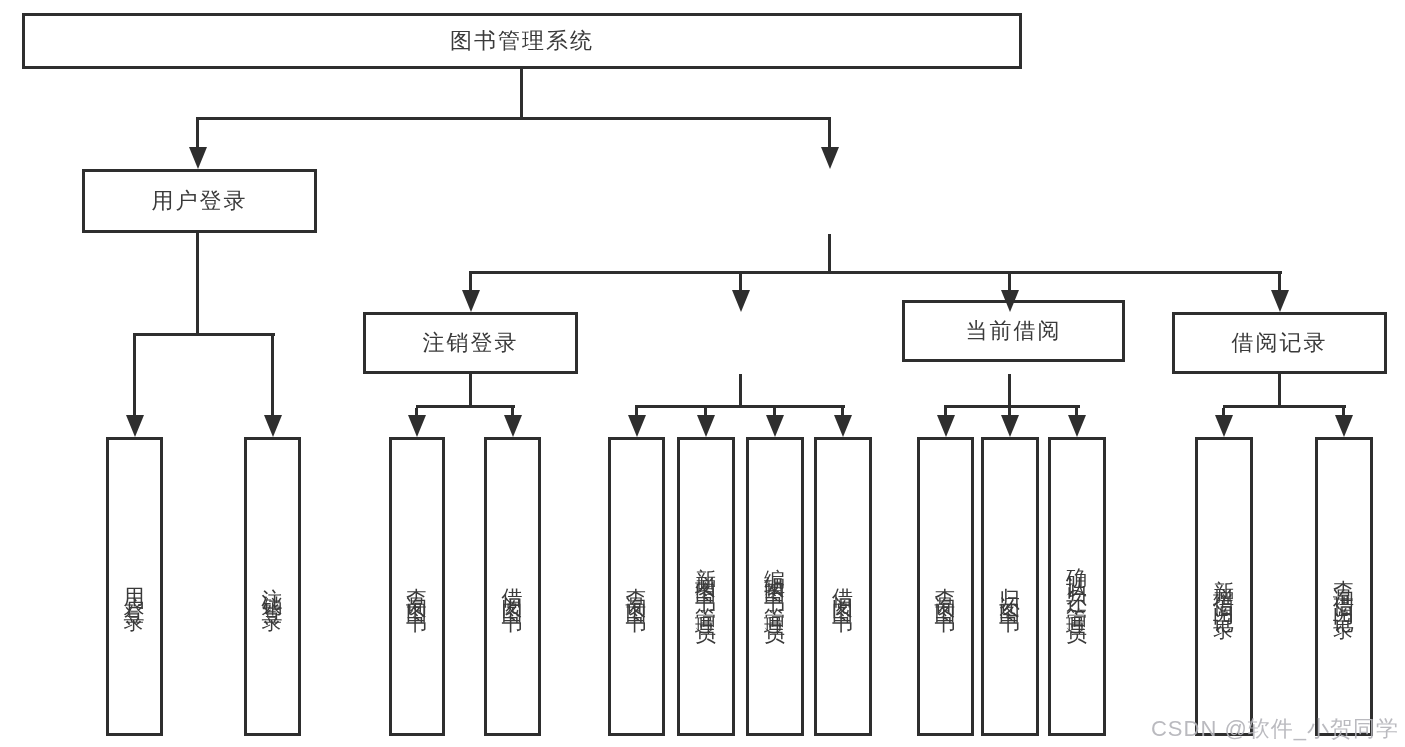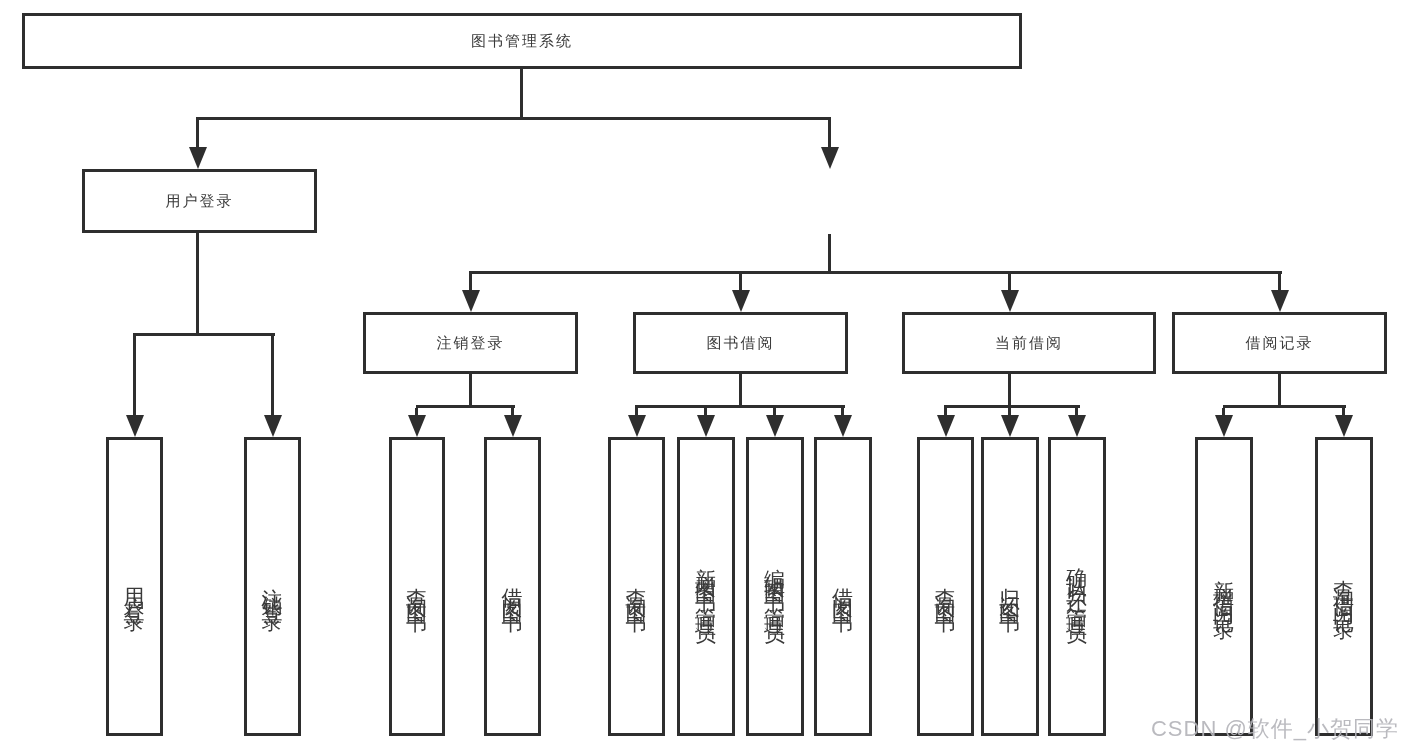--- a/index.html
+++ b/index.html
@@ -5,21 +5,21 @@
   html,body{margin:0;padding:0;background:#fff;}
   .stage{
     position:relative;width:1405px;height:747px;background:#ffffff;
     font-family:"Liberation Sans",sans-serif;overflow:hidden;
   }
   .box{
     position:absolute;box-sizing:border-box;background:#fff;
     border:3px solid #2e2e2e;display:flex;align-items:center;justify-content:center;
     color:#3a3a3a;
   }
-  .hlabel{font-size:15px;letter-spacing:2px;white-space:nowrap;}
+  .hlabel{font-size:22px;letter-spacing:2px;white-space:nowrap;}
   .vtext{
     writing-mode:vertical-rl;font-size:21px;letter-spacing:8px;
     line-height:1;color:#3a3a3a;
   }
   .vline,.hline{position:absolute;background:#2e2e2e;}
   .vline{width:3px;}
   .hline{height:3px;}
   .arrow{position:absolute;width:18px;}
   .arrow::before{
     content:"";position:absolute;left:7px;top:0;bottom:16px;width:3px;background:#2e2e2e;
@@ -43,24 +43,21 @@
     <span class="hlabel">图书管理系统</span>
   </div>
 
   <div class="box" style="left:82px;top:169px;width:235px;height:64px">
     <span class="hlabel">用户登录</span>
   </div>
 
   <div class="box" style="left:363px;top:312px;width:215px;height:62px">
     <span class="hlabel">注销登录</span>
   </div>
-  <div class="box" style="left:633px;top:312px;width:215px;height:62px">
-    <span class="hlabel">图书借阅</span>
-  </div>
-  <div class="box" style="left:902px;top:312px;width:254px;height:62px">
+  <div class="box" style="left:902px;top:300px;width:223px;height:62px">
     <span class="hlabel">当前借阅</span>
   </div>
   <div class="box" style="left:1172px;top:312px;width:215px;height:62px">
     <span class="hlabel">借阅记录</span>
   </div>
 
   <div class="box" style="left:106px;top:437px;width:57px;height:299px">
     <span class="vtext">用户登录</span>
   </div>
   <div class="box" style="left:244px;top:437px;width:57px;height:299px">

